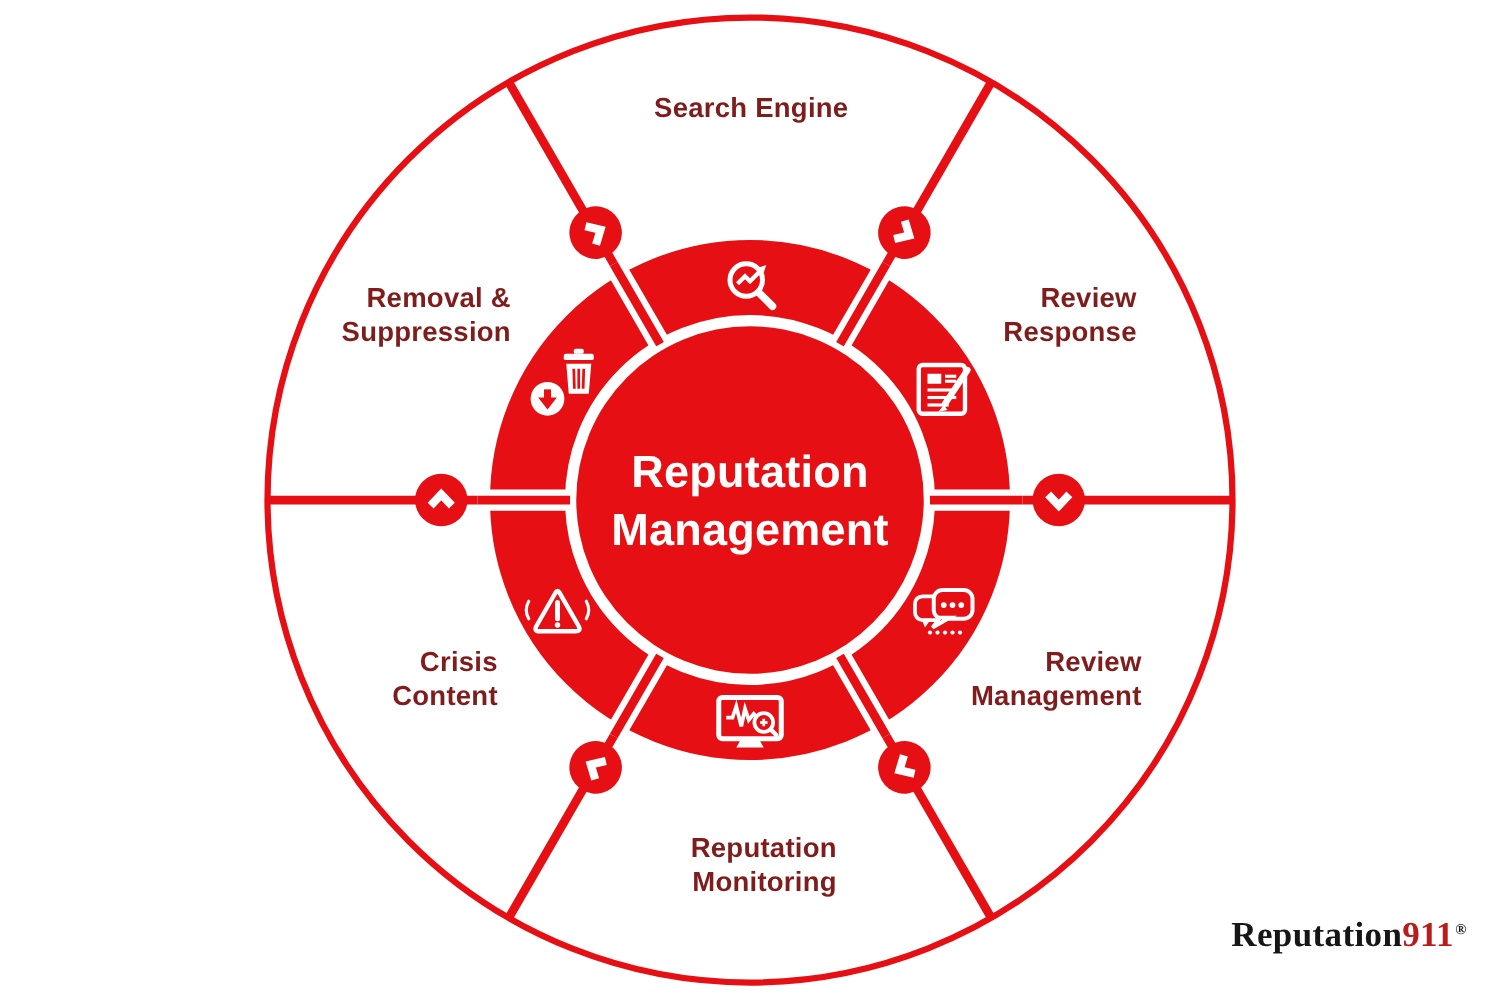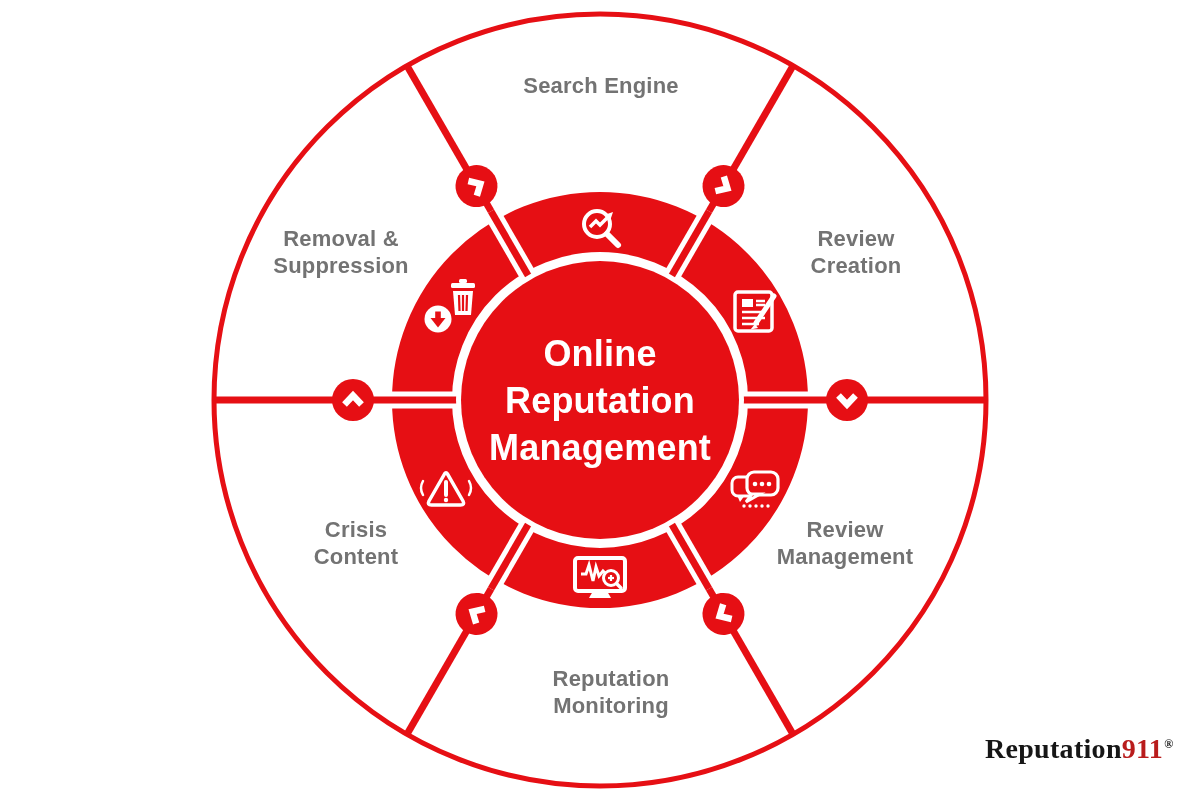--- a/index.html
+++ b/index.html
@@ -11,21 +11,21 @@
   .stage{position:relative;width:1200px;height:800px;overflow:hidden;background:#ffffff;}
   svg.wheel{position:absolute;left:0;top:0;}
 
   .center-title{
     position:absolute;left:600px;top:401px;transform:translate(-50%,-50%);
     width:300px;text-align:center;color:#ffffff;
     font-size:36px;font-weight:800;line-height:1.3;letter-spacing:.2px;
   }
   .seg-label{
     position:absolute;transform:translate(-50%,-50%);
-    text-align:center;color:#737373;
+    text-align:right;color:#7f1d1d;
     font-size:22px;font-weight:800;line-height:1.24;letter-spacing:.2px;
     white-space:nowrap;
   }
   .label-seo{left:601px;top:86px;}
   .label-content{left:856px;top:252px;}
   .label-removal{left:341px;top:252px;}
   .label-review{left:845px;top:543px;}
   .label-crisis{left:340px;top:543px;margin-left:16px;}
   .label-monitoring{left:611px;top:692px;}
 
@@ -167,31 +167,30 @@
         <polyline points="-8.5,4.5 0,-4.5 8.5,4.5" fill="none" stroke="#ffffff" stroke-width="6.5"></polyline>
       </g>
       <g transform="translate(353,400) rotate(0)">
         <circle r="21" fill="#E60F14"></circle>
         <polyline points="-8.5,4.5 0,-4.5 8.5,4.5" fill="none" stroke="#ffffff" stroke-width="6.5"></polyline>
       </g>
     </g>
   </svg>
 
   <div class="center-title">
-    <div>Online</div>
     <div>Reputation</div>
     <div>Management</div>
   </div>
 
   <div class="seg-label label-seo">
     <div>Search Engine</div>
   </div>
   <div class="seg-label label-content">
     <div>Review</div>
-    <div>Creation</div>
+    <div>Response</div>
   </div>
   <div class="seg-label label-review">
     <div>Review</div>
     <div>Management</div>
   </div>
   <div class="seg-label label-monitoring">
     <div>Reputation</div>
     <div>Monitoring</div>
   </div>
   <div class="seg-label label-crisis">

